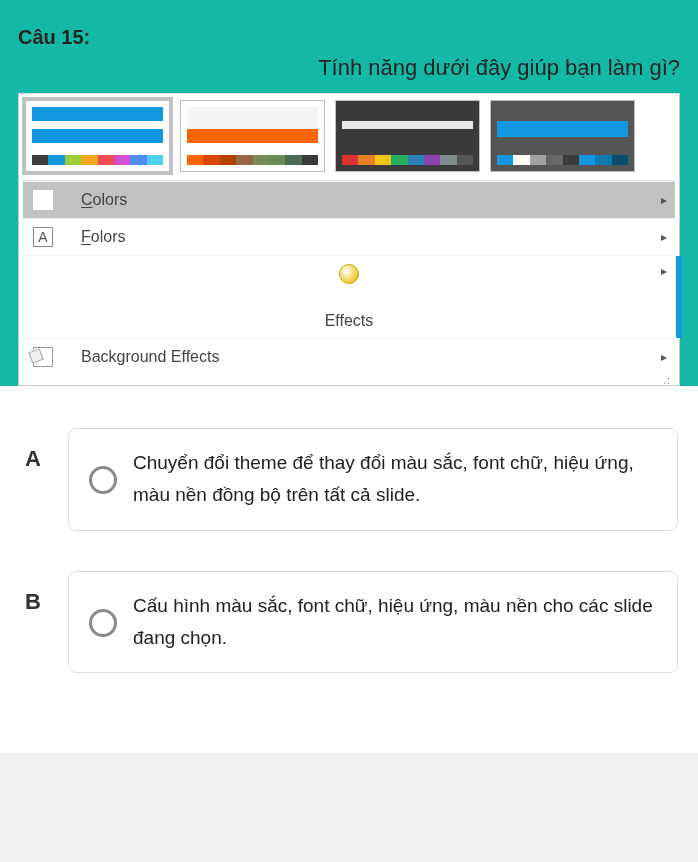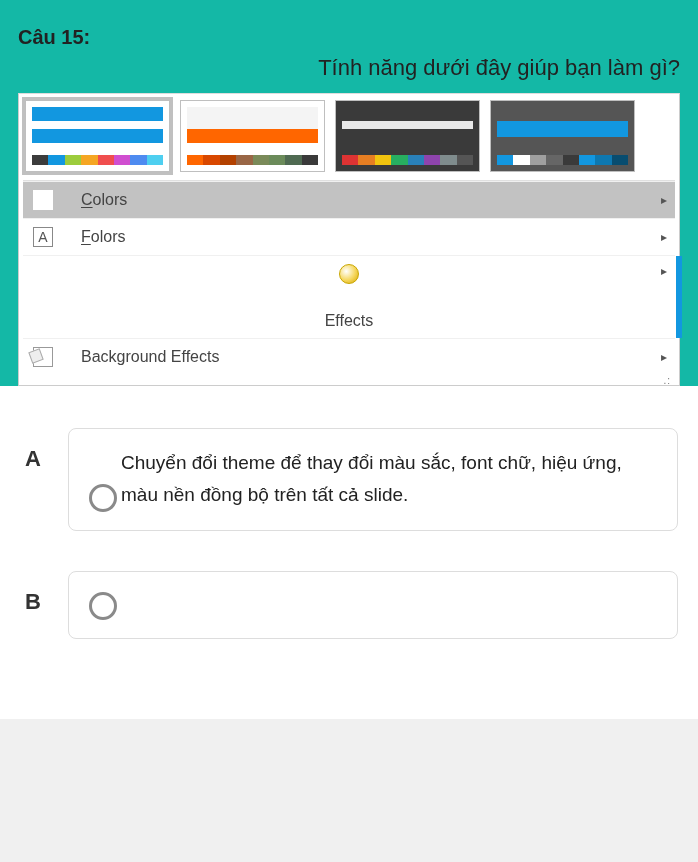--- a/index.html
+++ b/index.html
@@ -178,22 +178,22 @@
     width:26px;
     padding-top:18px;
     text-align:center;
   }
   .answer-body {
     flex:1;
     border:1px solid #ddd;
     border-radius:8px;
     padding:18px 20px;
     display:flex;
-    align-items:flex-end;
-    gap:4px;
+    align-items:center;
+    gap:16px;
   }
   .radio {
     width:28px; height:28px;
     border:3px solid #8a8a8a;
     border-radius:50%;
     flex-shrink:0;
     margin-top:2px;
   }
   .answer-text {
     font-size:19px;
@@ -308,16 +308,17 @@
     <div class="answer-body">
       <div class="radio"></div>
       <div class="answer-text">Chuyển đổi theme để thay đổi màu sắc, font chữ, hiệu ứng, màu nền đồng bộ trên tất cả slide.</div>
     </div>
   </div>
 
   <div class="answer">
     <div class="answer-letter">B</div>
     <div class="answer-body">
       <div class="radio"></div>
+      <div class="answer-text">Cấu hình màu sắc, font chữ, hiệu ứng, màu nền cho các slide đang chọn.</div>
     </div>
   </div>
 
 </div>
 
 </body></html>

